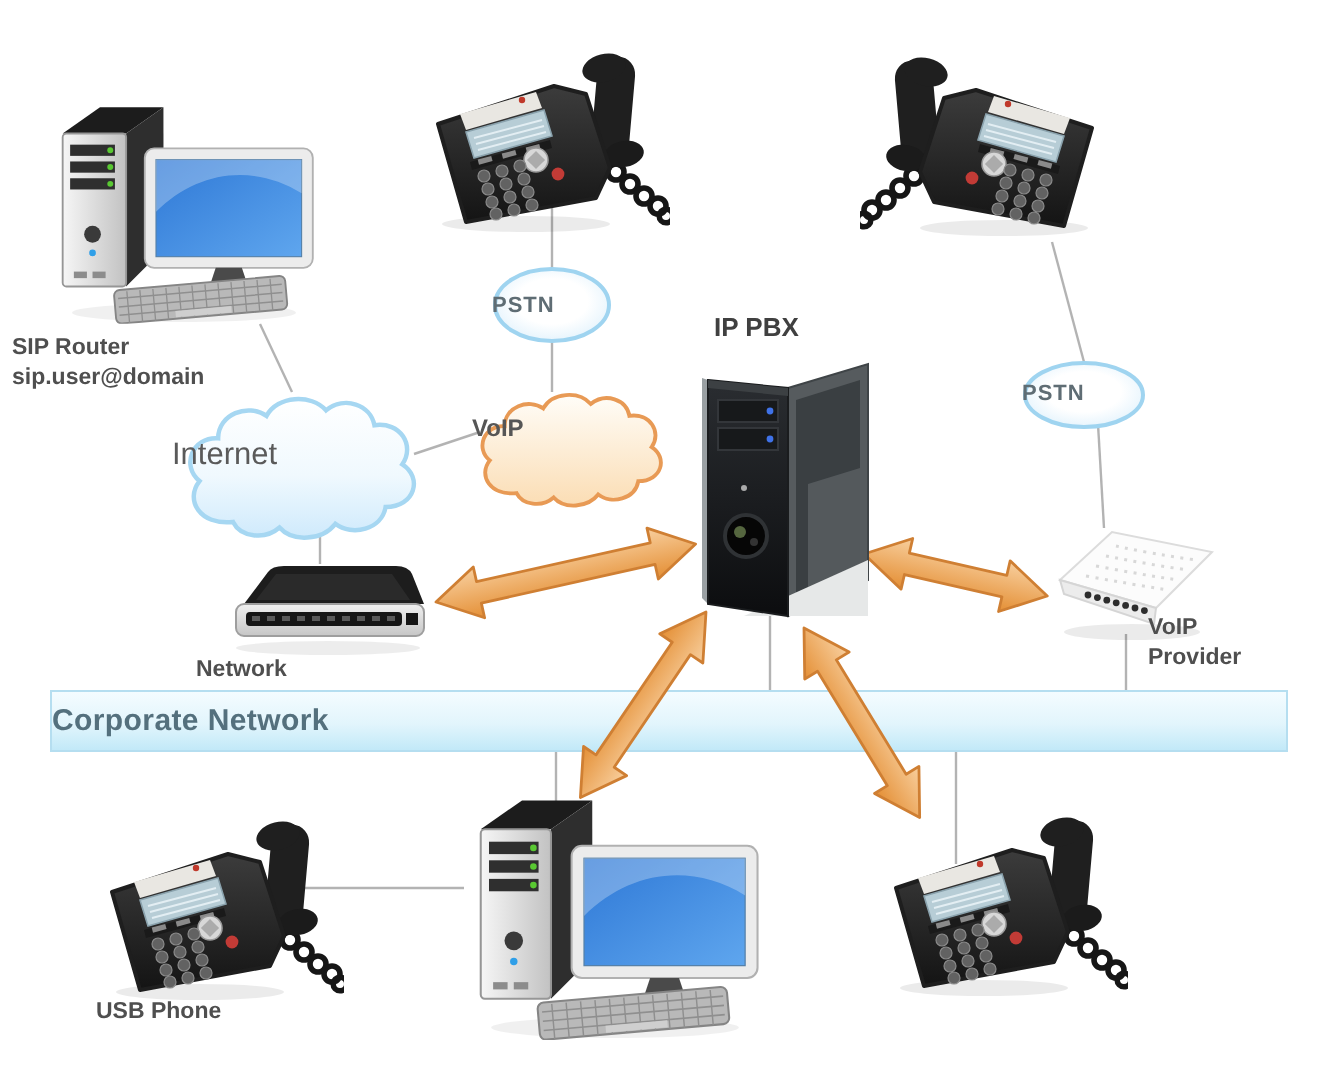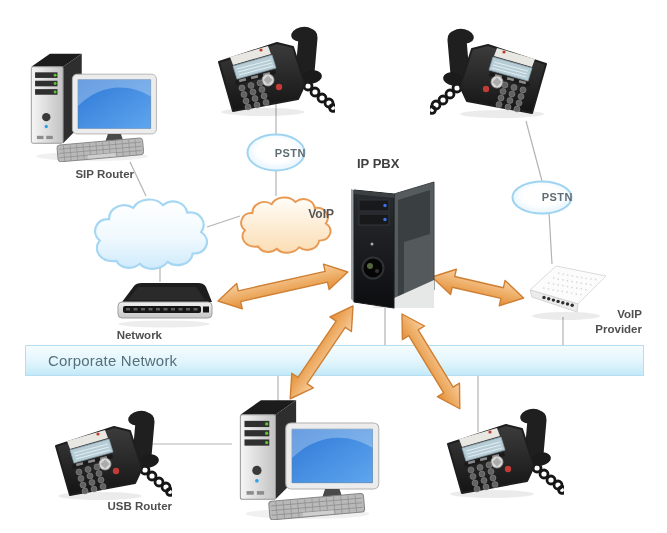--- a/index.html
+++ b/index.html
@@ -3,24 +3,24 @@
 <meta charset="utf-8">
 <style>
   html,body{margin:0;padding:0;background:#ffffff;}
   .canvas{position:relative;width:667px;height:533px;background:#ffffff;overflow:hidden;
           font-family:"Liberation Sans",sans-serif;}
   .node{position:absolute;}
   .wires{position:absolute;left:0;top:0;}
   .net-bar{position:absolute;left:25px;top:345px;width:617px;height:29px;
            background:linear-gradient(180deg,#f4fcff 0%,#e2f5fc 55%,#c2e9f8 100%);
            border:1px solid #b5def0;}
-  .net-bar-text{display:block;line-height:29px;padding-left:22px;font-size:15px;
-                color:#54707d;letter-spacing:.2px;}
+  .net-bar-text{display:block;line-height:29px;font-size:15px;
+                color:#54707d;letter-spacing:.2px;font-weight:bold;}
   .lbl{position:absolute;font-weight:bold;font-size:11.5px;color:#4f4f4f;
-       text-align:right;line-height:1.3;}
+       text-align:left;line-height:1.3;}
   .lbl-cloud{font-weight:normal;font-size:15.5px;color:#5a5a5a;}
   .lbl-pstn{font-size:11px;color:#5f6d74;letter-spacing:.5px;}
   .lbl-voipcloud{font-size:12px;color:#565656;}
   .lbl-pbx{font-size:13px;color:#404040;text-align:left;}
 </style>
 </head>
 <body>
 
 <div class="canvas">
 
@@ -267,27 +267,29 @@
       <circle cx="27.4" cy="40.1" r="1.7"></circle>
         <circle cx="32.1" cy="41.4" r="1.7"></circle>
       <circle cx="36.8" cy="42.7" r="1.7"></circle>
         <circle cx="41.5" cy="44" r="1.7"></circle>
       <circle cx="46.2" cy="45.3" r="1.7"></circle>
     </g>
   </svg>
 
   <div class="lbl" style="left:6px;top:167px;width:128px">
     <div>SIP Router</div>
-  </div>
+    <div>sip.user@domain</div>
+  </div>
+  <div class="lbl lbl-cloud" style="left:86px;top:218px;width:128px">Internet</div>
   <div class="lbl lbl-pstn" style="left:246px;top:146px;width:60px">PSTN</div>
   <div class="lbl lbl-voipcloud" style="left:236px;top:207px;width:98px">
     <div>VoIP</div>
   </div>
   <div class="lbl lbl-pbx" style="left:357px;top:156px;width:80px">IP PBX</div>
   <div class="lbl lbl-pstn" style="left:511px;top:190px;width:62px">PSTN</div>
   <div class="lbl" style="left:98px;top:328px;width:64px">Network</div>
   <div class="lbl" style="left:574px;top:307px;width:68px">
     <div>VoIP</div>
     <div>Provider</div>
   </div>
-  <div class="lbl" style="left:48px;top:499px;width:124px">USB Router</div>
+  <div class="lbl" style="left:48px;top:499px;width:124px">USB Phone</div>
 
 </div>
 
 </body></html>

